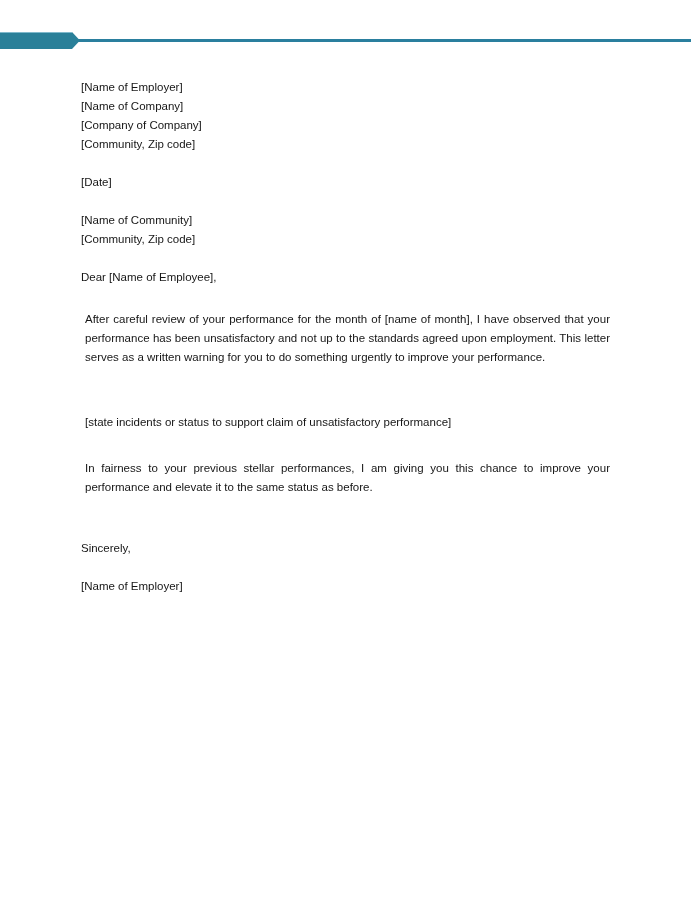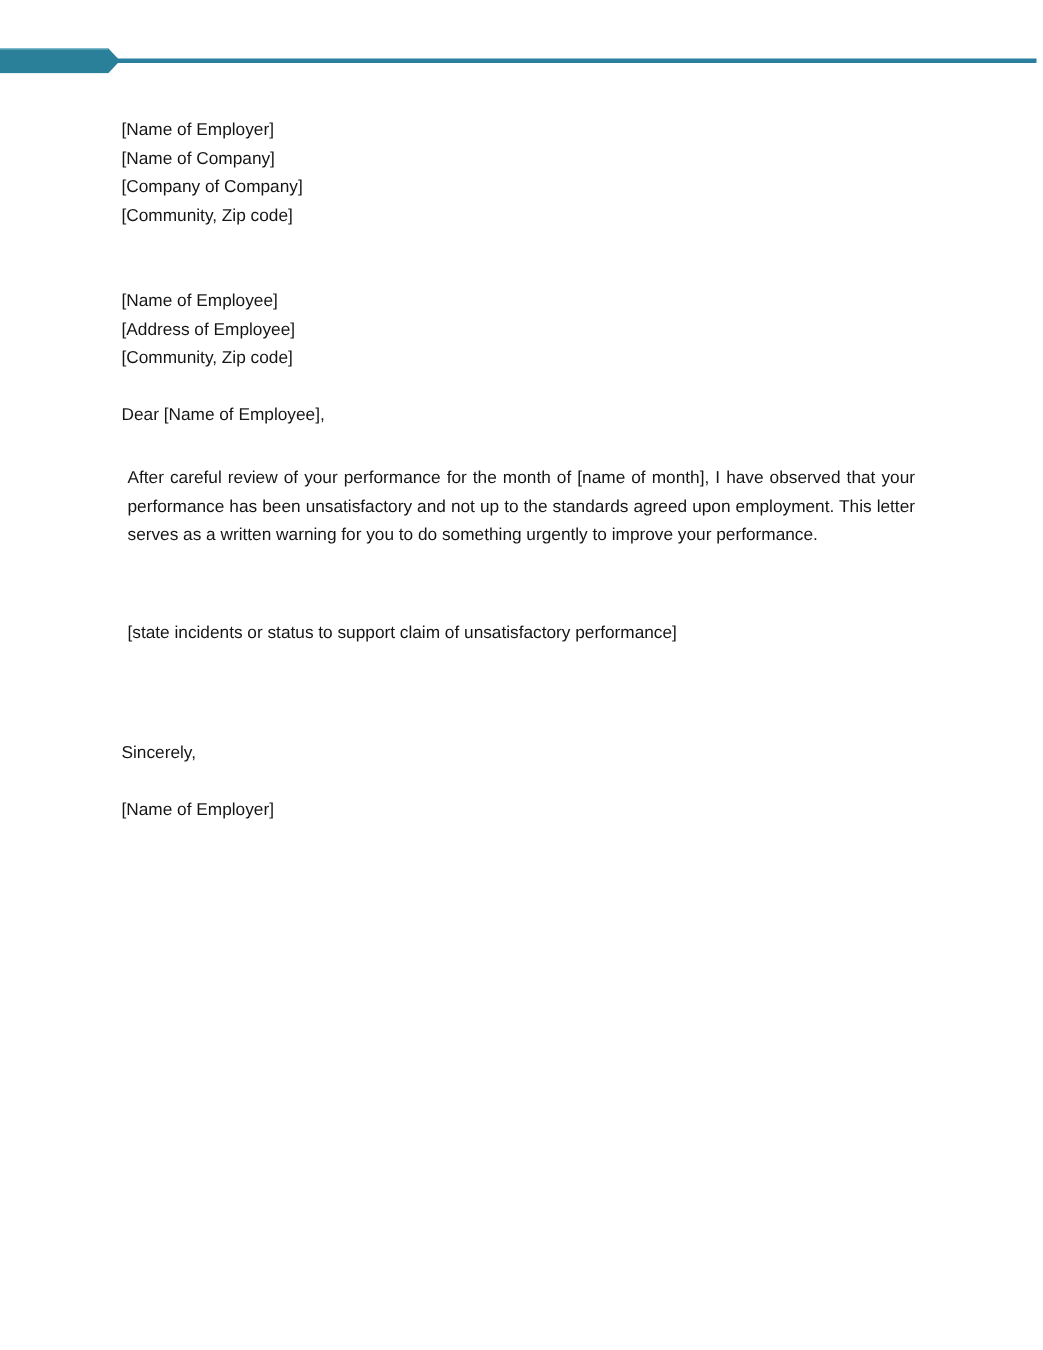--- a/index.html
+++ b/index.html
@@ -96,46 +96,47 @@
 
     <div class="addr-block">
       <div class="line">[Name of Employer]</div>
       <div class="line">[Name of Company]</div>
       <div class="line">[Company of Company]</div>
       <div class="line">[Community, Zip code]</div>
     </div>
 
     <div class="gap-sm"></div>
 
+    <div class="line">[Date]</div>
 
     <div class="gap-sm"></div>
 
     <div class="addr-block">
-      <div class="line">[Name of Employee]</div>
-      <div class="line">[Address of Employee]</div>
+      <div class="line">[Name of Community]</div>
       <div class="line">[Community, Zip code]</div>
     </div>
 
     <div class="gap-sm"></div>
 
     <div class="line">Dear [Name of Employee],</div>
 
     <div class="gap-sm"></div>
 
     <p class="para block">After careful review of your performance for the month of [name of month], I have observed that your performance has been unsatisfactory and not up to the standards agreed upon employment. This letter serves as a written warning for you to do something urgently to improve your performance.</p>
 
     <div class="gap-md"></div>
 
 
     <div class="gap-md"></div>
 
     <p class="para block">[state incidents or status to support claim of unsatisfactory performance]</p>
 
     <div class="gap-md"></div>
 
+    <p class="para block">In fairness to your previous stellar performances, I am giving you this chance to improve your performance and elevate it to the same status as before.</p>
 
     <div class="gap-md"></div>
 
 
     <div class="gap-md"></div>
 
     <div class="line">Sincerely,</div>
 
     <div class="gap-sm"></div>
 

